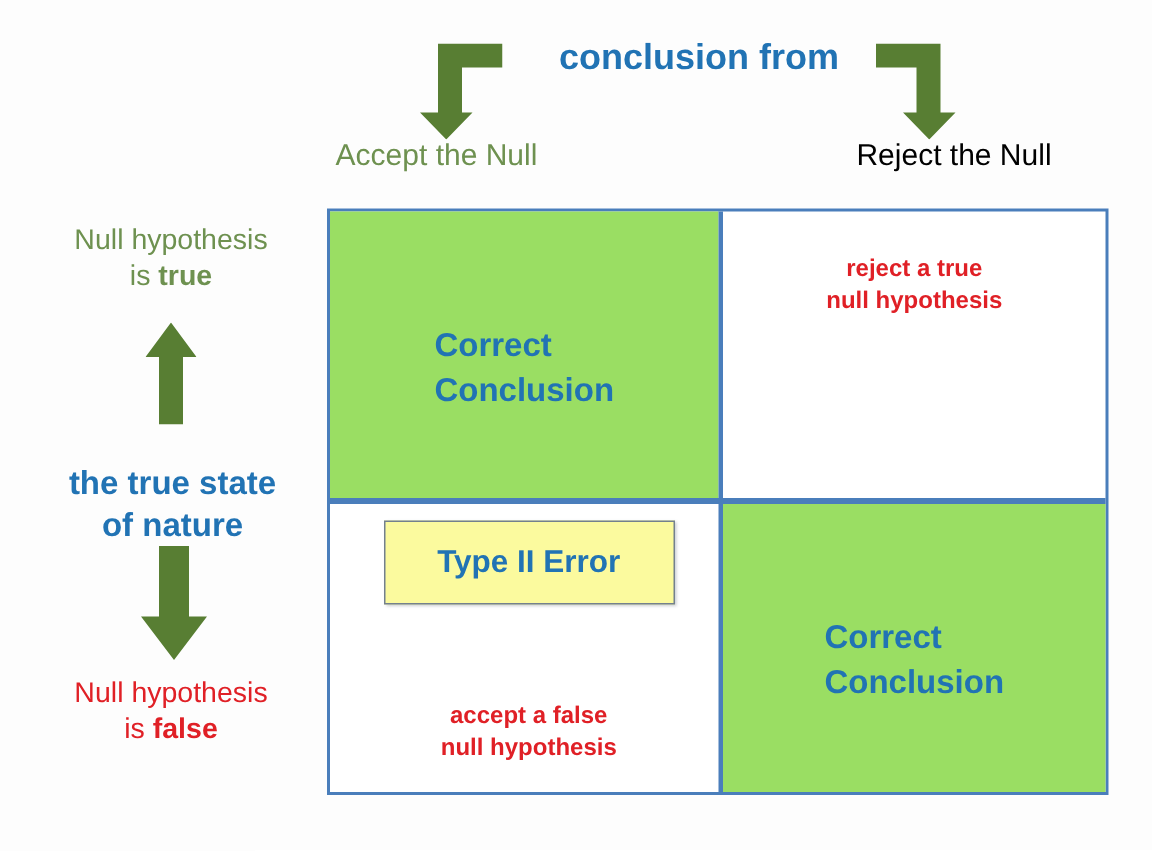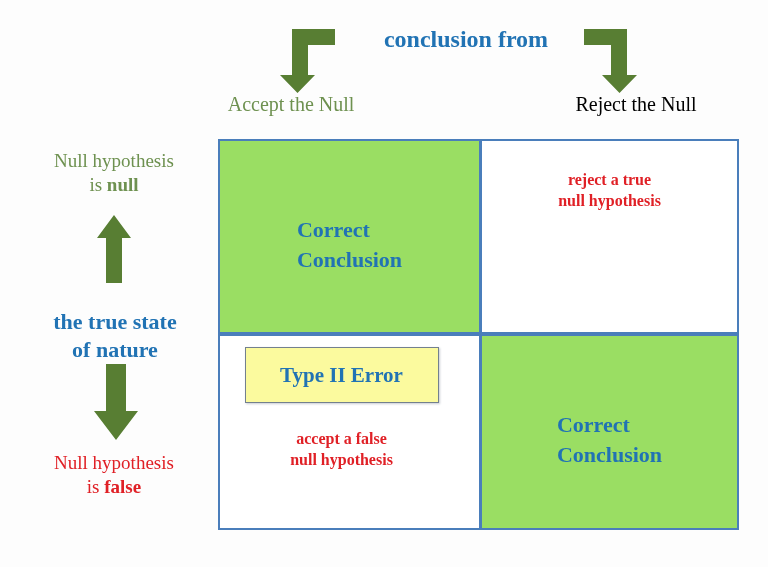--- a/index.html
+++ b/index.html
@@ -1,21 +1,21 @@
 <!DOCTYPE html>
 <html><head>
 <meta charset="utf-8">
 <style>
   html, body { margin: 0; padding: 0; background: #ffffff; }
   .canvas {
     position: relative;
     width: 768px;
     height: 567px;
     background: #fdfdfd;
-    font-family: Liberation Serif, serif;
+    font-family: Liberation Sans, sans-serif;
     overflow: hidden;
   }
   
   .title {
     position: absolute;
     left: 326px; top: 24px; width: 280px;
     text-align: center;
     color: #2173b4;
     font-weight: bold;
     font-size: 24px;
@@ -48,21 +48,21 @@
     left: 218px; top: 139px;
     width: 517px; height: 387px;
     border: 2px solid #4a7ebb;
     background: #ffffff;
   }
   .vdiv { position: absolute; left: 259px; top: 0; width: 3px; height: 100%; background: #4a7ebb; }
   .hdiv { position: absolute; left: 0; top: 191px; width: 100%; height: 4px; background: #4a7ebb; }
   .cell { position: absolute; display: flex; flex-direction: column; align-items: center; }
   .cell.tl { left: 0;     top: 0;     width: 259px; height: 191px; background: #9ade63; justify-content: center; }
   .cell.tr { left: 262px; top: 0;     right: 0;     height: 191px; }
-  .cell.bl { left: 0;     top: 195px; width: 243px; bottom: 0; }
+  .cell.bl { left: 11px;     top: 195px; width: 243px; bottom: 0; gap: 39px; }
   .cell.br { left: 262px; top: 195px; right: 0;     bottom: 0;     background: #9ade63; justify-content: center; }
   .correct {
     color: #2173b4;
     font-weight: bold;
     font-size: 22px;
     line-height: 30px;
     margin-top: 16px;
   }
   .badge {
     width: 192px; height: 54px;
@@ -102,21 +102,21 @@
     <path d="M0 0 H43 V46 H53 L35.5 64 L18 46 H27 V16 H0 Z"></path>
   </svg>
 
   <div class="col-label accept">Accept the Null</div>
   <div class="col-label reject">Reject the Null</div>
 
   <div class="side-label nh-true">
     <div>Null hypothesis</div>
     <div>
       <span>is</span>
-      <b>null</b>
+      <b>true</b>
     </div>
   </div>
 
   <svg class="arrow-svg up-arrow" width="34" height="68" viewBox="0 0 34 68">
     <path d="M17 0 L34 23 H25 V68 H9 V23 H0 Z"></path>
   </svg>
 
   <div class="side-label state">
     <div>the true state</div>
     <div>of nature</div>

